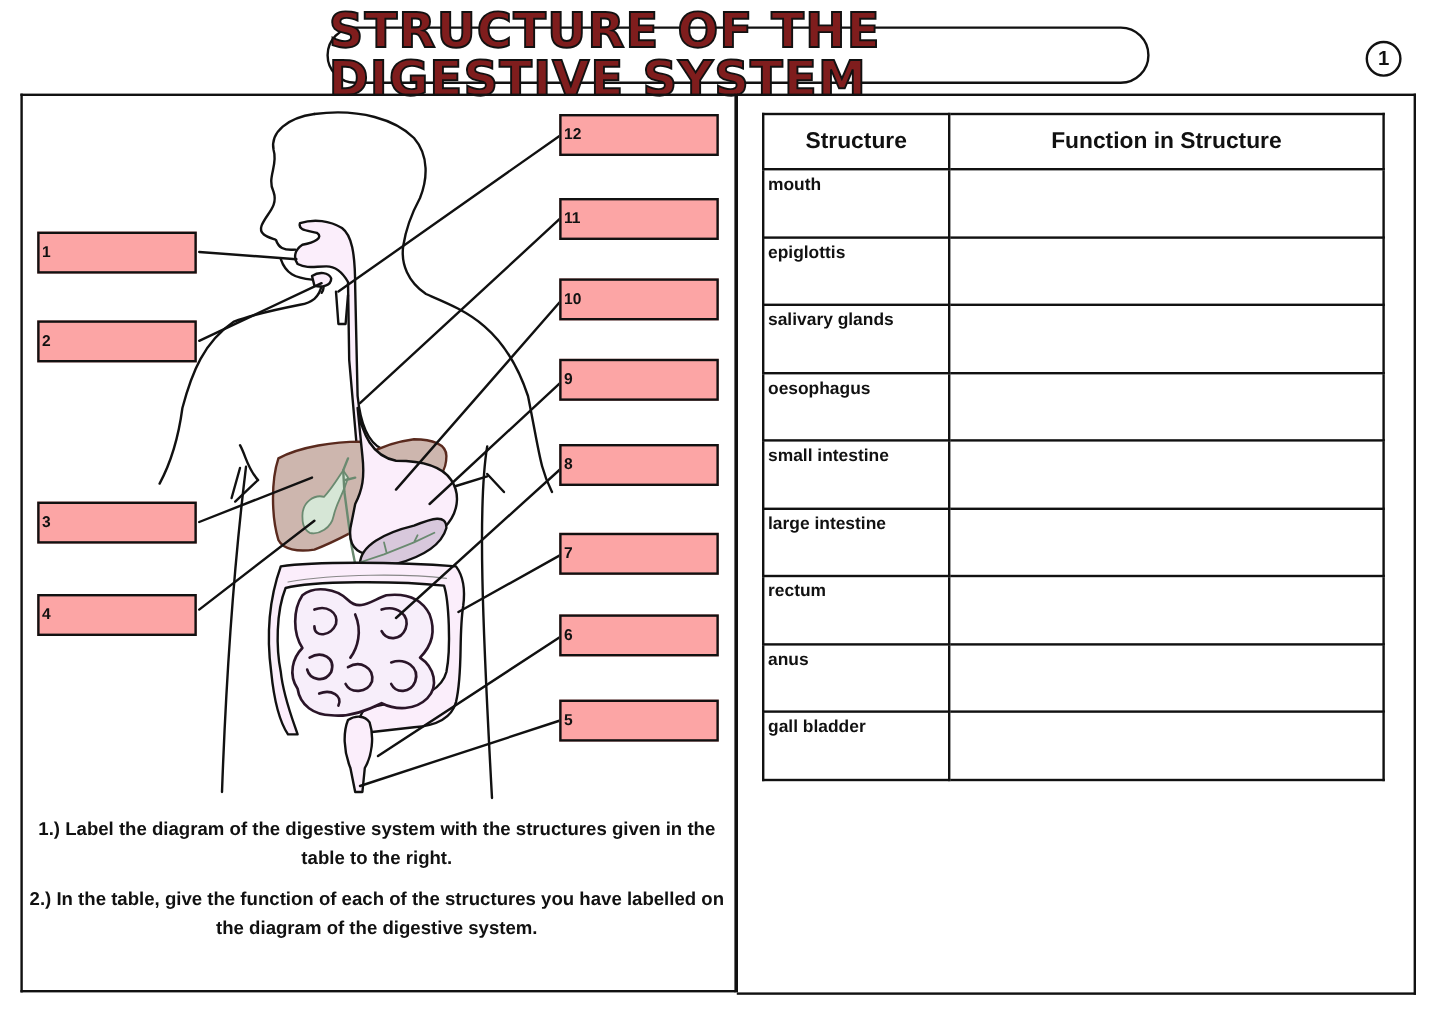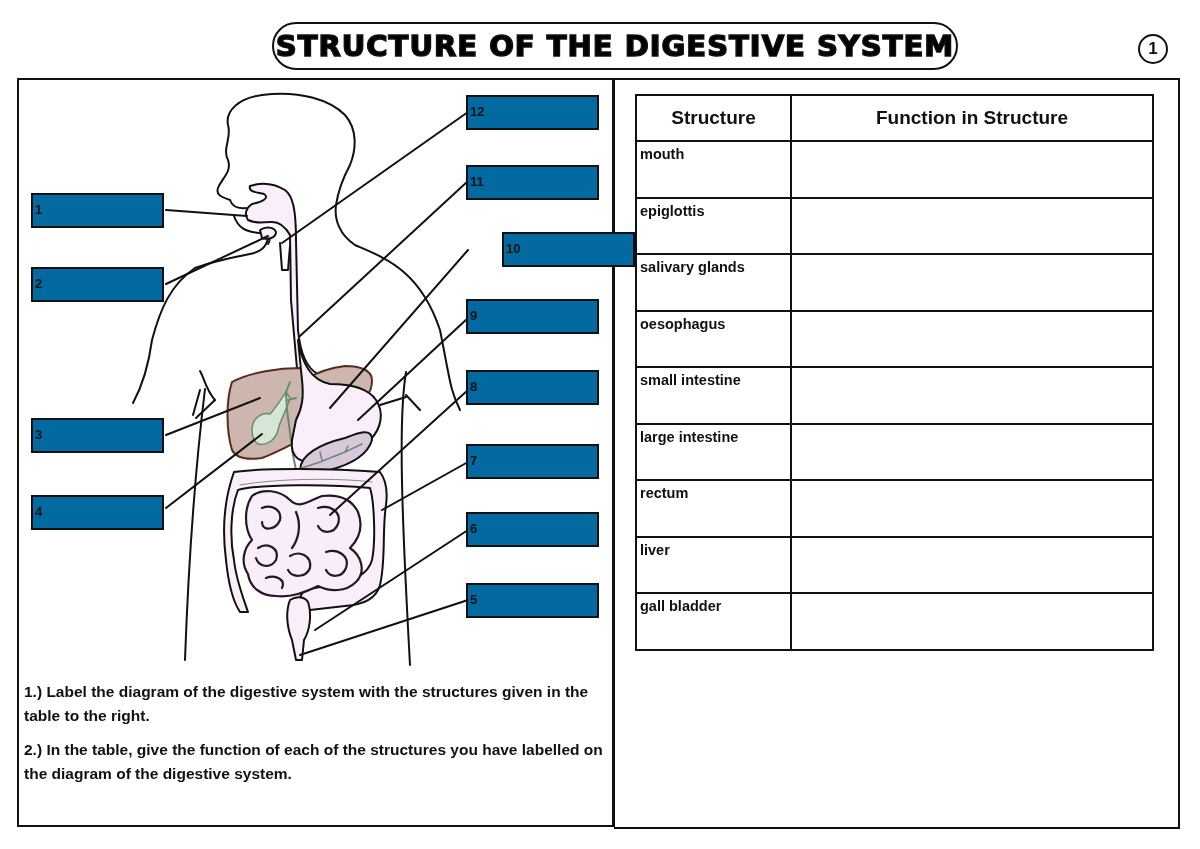--- a/index.html
+++ b/index.html
@@ -1,36 +1,36 @@
 <!DOCTYPE html>
 <html><head>
 <meta charset="utf-8">
 <style>
   html, body { margin:0; padding:0; background:#ffffff; }
   body { width:1200px; height:849px; position:relative; overflow:hidden;
          font-family:"Liberation Sans", sans-serif; color:#111; }
   .title-wrap { position:absolute; left:272px; top:22px; width:686px; height:48px;
                 border:2px solid #111; border-radius:24px; box-sizing:border-box;
                 display:flex; align-items:center; justify-content:center; }
-  .title { font-family:"DejaVu Sans", sans-serif; font-weight:bold; font-size:29px; letter-spacing:1px;
-           color:#000000; -webkit-text-stroke:1.6px #111; text-transform:uppercase; line-height:1; }
+  .title { font-family:"DejaVu Sans", sans-serif; font-weight:bold; font-size:40px; letter-spacing:1px;
+           color:#7f1d1d; -webkit-text-stroke:1.6px #111; text-transform:uppercase; line-height:1; }
   .page-num { position:absolute; left:1138px; top:34px; width:30px; height:30px; border:2px solid #111;
               border-radius:50%; box-sizing:border-box; display:flex; align-items:center; justify-content:center;
               font-weight:bold; font-size:17px; }
   .left-panel { position:absolute; left:17px; top:78px; width:596px; height:749px; border:2.5px solid #111;
                 border-right:none; box-sizing:border-box; }
   .divider { position:absolute; left:612px; top:78px; width:2.5px; height:749px; background:#111; }
   .right-panel { position:absolute; left:614px; top:78px; width:566px; height:751px; border:2px solid #111;
                  border-left:none; box-sizing:border-box; }
   svg.diagram { position:absolute; left:0; top:0; }
   .label-box { position:absolute; width:133px; height:35px; border:2px solid #111; box-sizing:border-box;
-               background:#0369a1; font-weight:bold; font-size:13px; padding-left:2px; line-height:30px; }
+               background:#fca5a5; font-weight:bold; font-size:13px; padding-left:2px; line-height:30px; }
   .instructions { position:absolute; left:24px; top:680px; width:580px; font-weight:bold; font-size:15.5px;
                   line-height:24px; }
-  .instructions p { margin:0 0 10px 0; }
+  .instructions p { margin:0 0 10px 0;text-align:center; }
   table.functions { position:absolute; left:635px; top:94px; width:519px; border-collapse:collapse; }
   table.functions th, table.functions td { border:2px solid #111; box-sizing:border-box; padding:0 3px; vertical-align:top; }
   table.functions th { height:46px; font-size:19px; font-weight:900; vertical-align:middle; text-align:center; }
   table.functions td { height:56.5px; font-weight:bold; font-size:14.5px; padding-top:4px; }
   table.functions td.col-structure { width:155px;border-radius:27px; }
 </style>
 </head>
 <body>
 
 <div class="title-wrap">
@@ -108,21 +108,21 @@
   </g>
 </svg>
 
 <div class="label-box" style="left:31px; top:193px;"><span>1</span></div>
 <div class="label-box" style="left:31px; top:267px;"><span>2</span></div>
 <div class="label-box" style="left:31px; top:418px;"><span>3</span></div>
 <div class="label-box" style="left:31px; top:495px;"><span>4</span></div>
 
 <div class="label-box" style="left:466px; top:95px;"><span>12</span></div>
 <div class="label-box" style="left:466px; top:165px;"><span>11</span></div>
-<div class="label-box" style="left:466px; top:232px;margin-left:36px;"><span>10</span></div>
+<div class="label-box" style="left:466px; top:232px;"><span>10</span></div>
 <div class="label-box" style="left:466px; top:299px;"><span>9</span></div>
 <div class="label-box" style="left:466px; top:370px;"><span>8</span></div>
 <div class="label-box" style="left:466px; top:444px;"><span>7</span></div>
 <div class="label-box" style="left:466px; top:512px;"><span>6</span></div>
 <div class="label-box" style="left:466px; top:583px;"><span>5</span></div>
 
 <div class="instructions">
   <p>1.) Label the diagram of the digestive system with the structures given in the table to the right.</p>
   <p>2.) In the table, give the function of each of the structures you have labelled on the diagram of the digestive system.</p>
 </div>
@@ -157,21 +157,21 @@
       </tr>
     <tr>
         <td class="col-structure">large intestine</td>
         <td></td>
       </tr>
     <tr>
         <td class="col-structure">rectum</td>
         <td></td>
       </tr>
     <tr>
-        <td class="col-structure">liver</td>
+        <td class="col-structure">anus</td>
         <td></td>
       </tr>
     <tr>
         <td class="col-structure">gall bladder</td>
         <td></td>
       </tr>
   </tbody>
 </table>
 
 </body></html>

